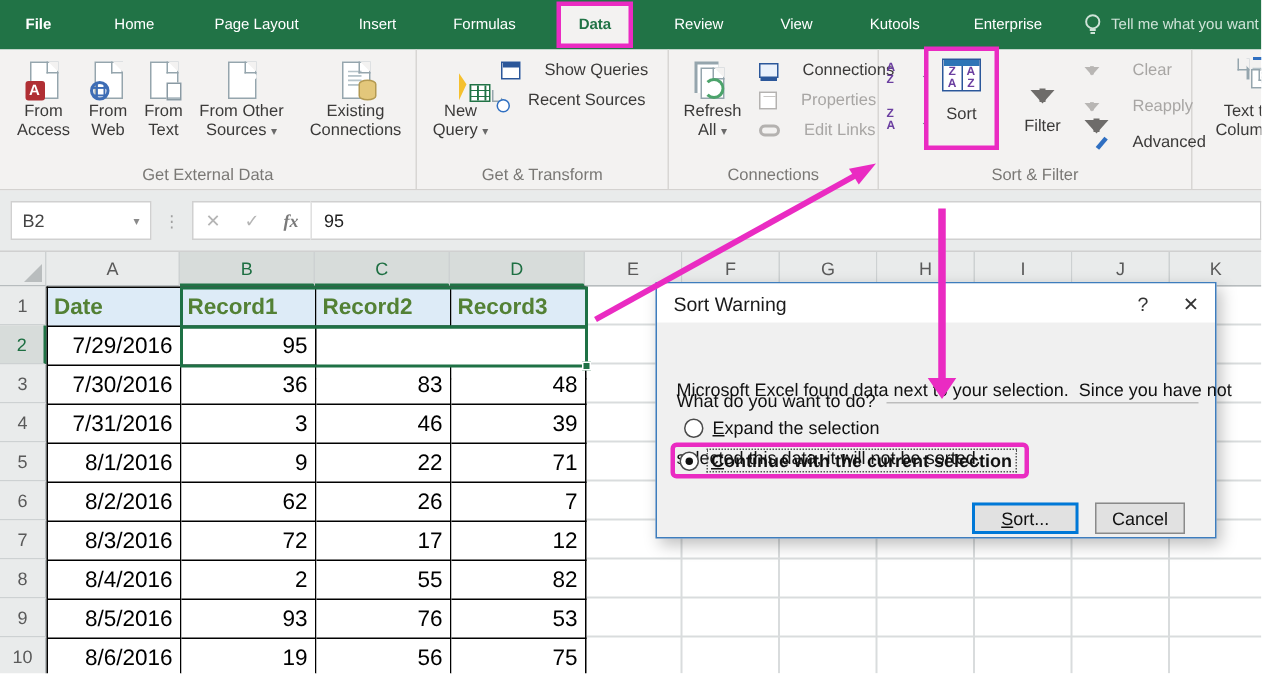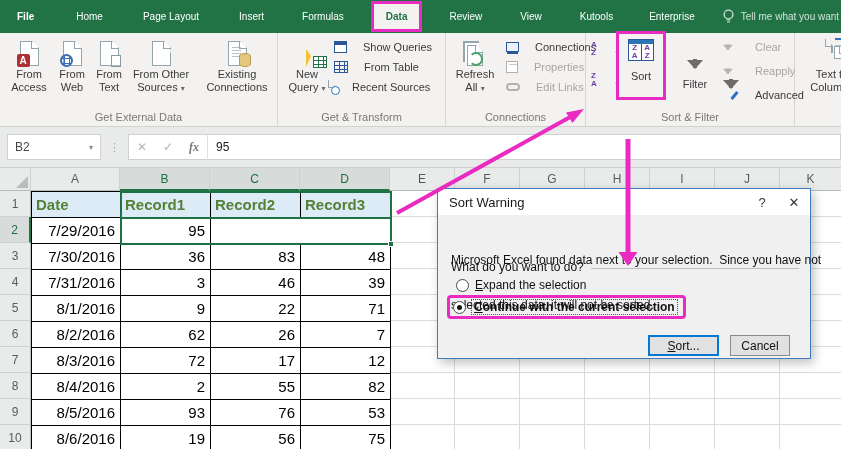--- a/index.html
+++ b/index.html
@@ -198,24 +198,20 @@
             <span style="position:relative"><span class="dbcyl"></span><span class="tbl-green" style="position:absolute;left:4px;bottom:-2px;background-color:#fff"></span></span>
         </span>
         <span><span>New Query</span> <span class="caret">▾</span></span>
       </div>
       <div class="smallcol" style="left:56px;top:5px">
         <div class="smallitem">
             <span class="tbl-blue"></span>
             <span>Show Queries</span>
           </div>
         <div class="smallitem">
-            <span class="tbl-green" style="border-color:#2b579a;background:linear-gradient(#2b579a 1px, transparent 1px) 0 3px/100% 4px,linear-gradient(90deg,#2b579a 1px, transparent 1px) 4px 0/5px 100%"></span>
-            <span>From Table</span>
-          </div>
-        <div class="smallitem">
             <span style="position:relative"><span class="doc" style="width:12px;height:15px"></span><span class="clock" style="position:absolute;right:-4px;bottom:-2px;background:#fff"></span></span>
             <span>Recent Sources</span>
           </div>
       </div>
       <div class="grp-label">Get &amp; Transform</div>
     </div>
 
     <div class="rgroup" style="left:446px;width:140px">
       <div class="bigbtn" style="left:4px;width:50px">
         <span class="bicon" style="position:relative">

